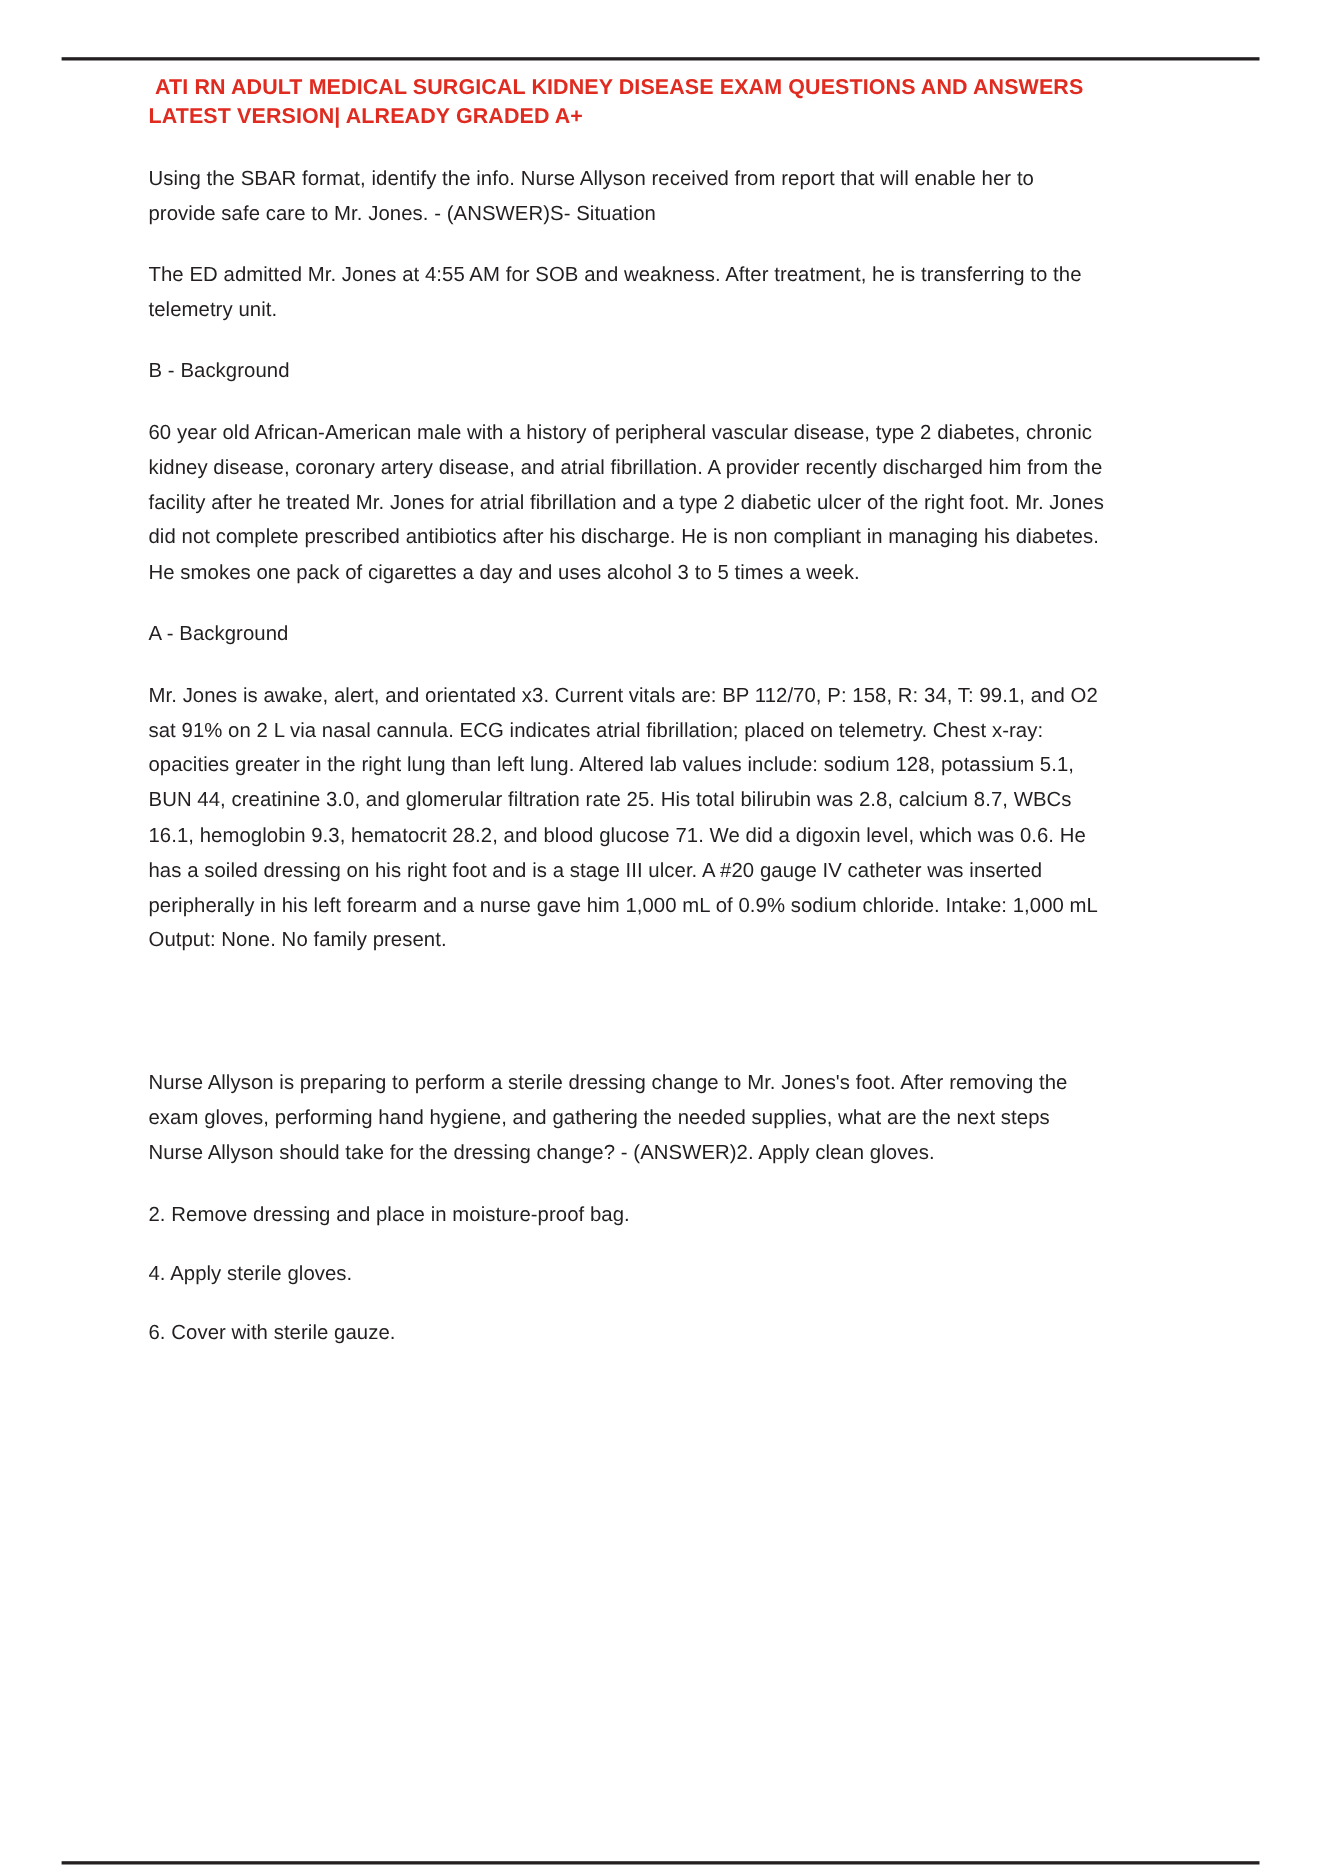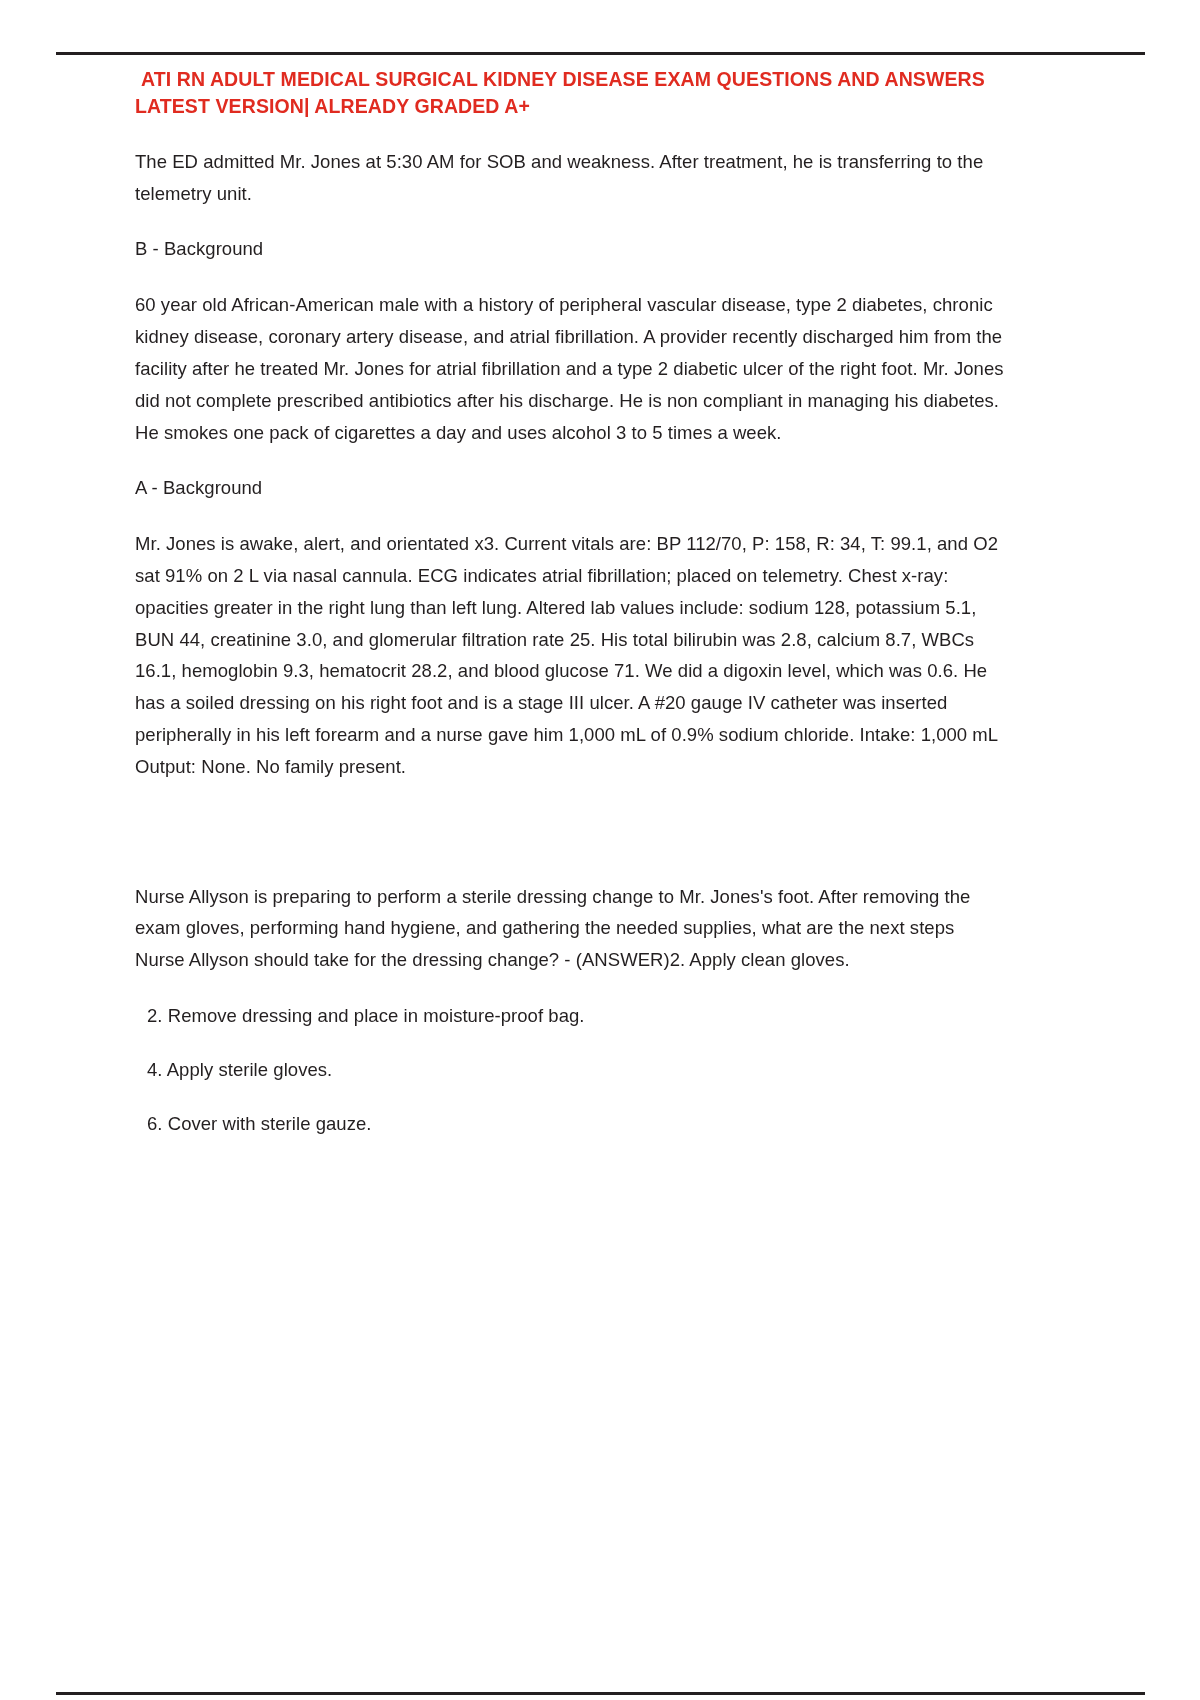--- a/index.html
+++ b/index.html
@@ -56,40 +56,41 @@
     line-height: 1.72;
     color: #231f20;
     letter-spacing: 0.05px;
   }
 
   .spacer-block {
     height: 74px;
   }
 
   .list-item {
-    margin: 0 0 22px 12px;
+    margin: 0 0 22px 0;
     font-size: 18.5px;
     line-height: 1.72;
     color: #231f20;
     letter-spacing: 0.05px;
   }
 </style>
 </head>
 <body>
 
 <div class="page">
 
   <div class="rule rule-top"></div>
 
   <div class="content">
 
     <h1 class="doc-title">ATI RN ADULT MEDICAL SURGICAL KIDNEY DISEASE EXAM QUESTIONS AND ANSWERS LATEST VERSION| ALREADY GRADED A+</h1>
 
+    <p class="para">Using the SBAR format, identify the info. Nurse Allyson received from report that will enable her to provide safe care to Mr. Jones. - (ANSWER)S- Situation</p>
 
-    <p class="para">The ED admitted Mr. Jones at 5:30 AM for SOB and weakness. After treatment, he is transferring to the telemetry unit.</p>
+    <p class="para">The ED admitted Mr. Jones at 4:55 AM for SOB and weakness. After treatment, he is transferring to the telemetry unit.</p>
 
     <p class="para">B - Background</p>
 
     <p class="para">60 year old African-American male with a history of peripheral vascular disease, type 2 diabetes, chronic kidney disease, coronary artery disease, and atrial fibrillation. A provider recently discharged him from the facility after he treated Mr. Jones for atrial fibrillation and a type 2 diabetic ulcer of the right foot. Mr. Jones did not complete prescribed antibiotics after his discharge. He is non compliant in managing his diabetes. He smokes one pack of cigarettes a day and uses alcohol 3 to 5 times a week.</p>
 
     <p class="para">A - Background</p>
 
     <p class="para">Mr. Jones is awake, alert, and orientated x3. Current vitals are: BP 112/70, P: 158, R: 34, T: 99.1, and O2 sat 91% on 2 L via nasal cannula. ECG indicates atrial fibrillation; placed on telemetry. Chest x-ray: opacities greater in the right lung than left lung. Altered lab values include: sodium 128, potassium 5.1, BUN 44, creatinine 3.0, and glomerular filtration rate 25. His total bilirubin was 2.8, calcium 8.7, WBCs 16.1, hemoglobin 9.3, hematocrit 28.2, and blood glucose 71. We did a digoxin level, which was 0.6. He has a soiled dressing on his right foot and is a stage III ulcer. A #20 gauge IV catheter was inserted peripherally in his left forearm and a nurse gave him 1,000 mL of 0.9% sodium chloride. Intake: 1,000 mL Output: None. No family present.</p>
 
     <div class="spacer-block"></div>

